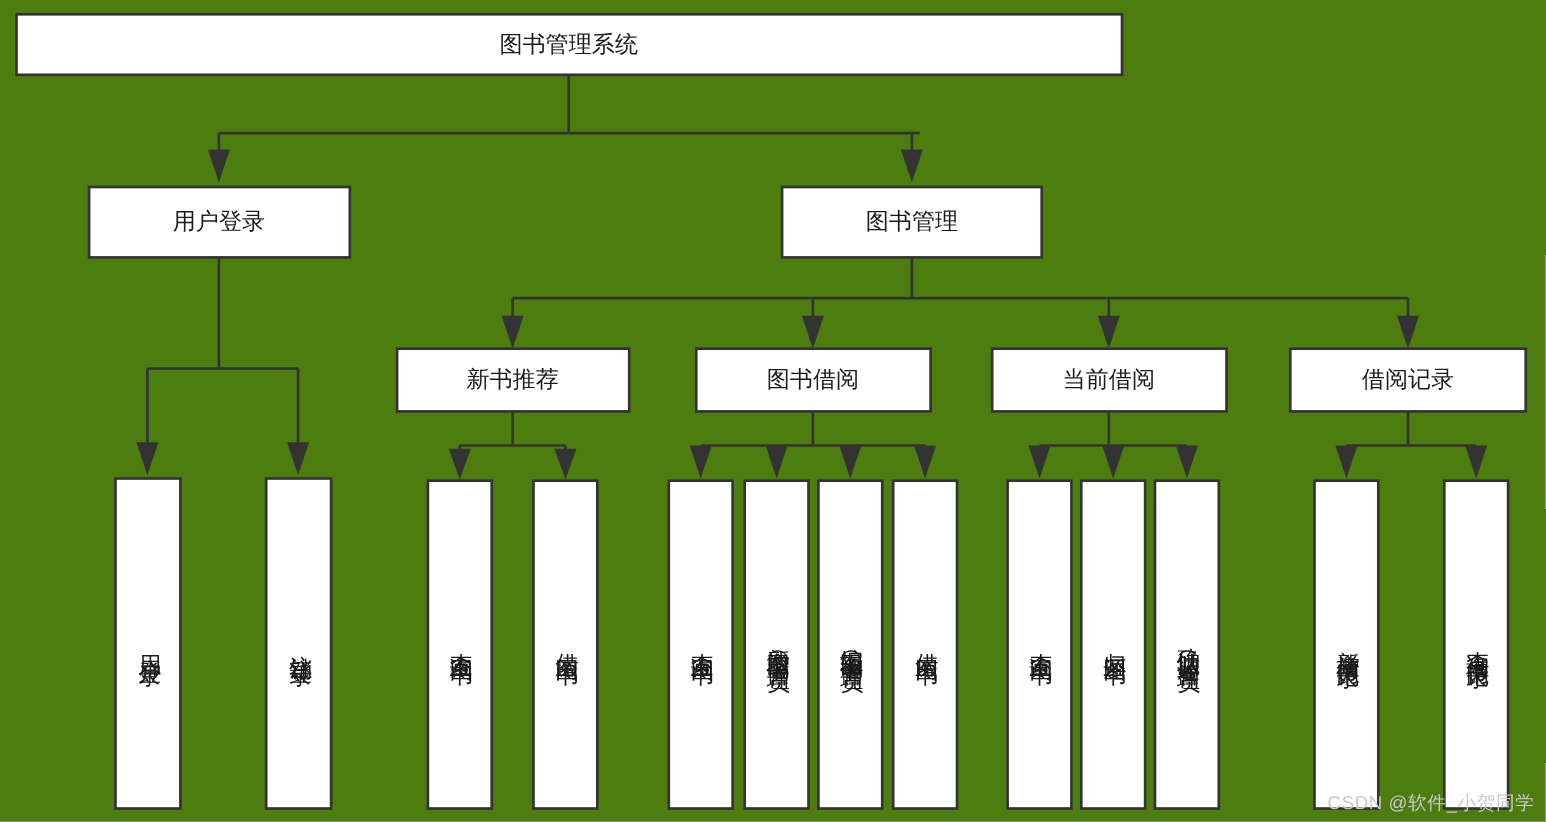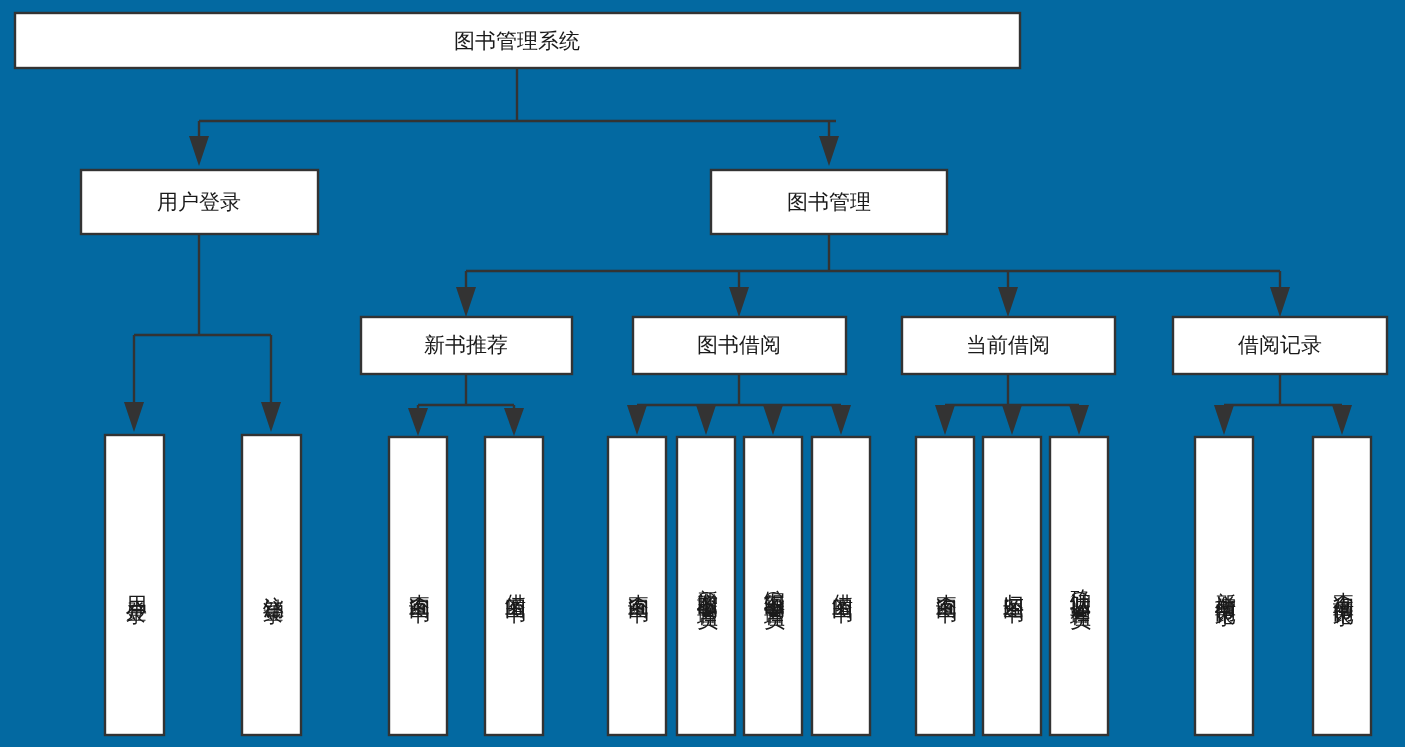--- a/index.html
+++ b/index.html
@@ -11,21 +11,21 @@
   body {
     width: 1405px;
     height: 747px;
     font-family: "Liberation Sans", "DejaVu Sans", sans-serif;
     overflow: hidden;
   }
   #diagram-root {
     position: relative;
     width: 1405px;
     height: 747px;
-    background: #0369a1;
+    background: #4d7c0f;
   }
   svg.diagram-canvas {
     position: absolute;
     left: 0;
     top: 0;
     width: 1405px;
     height: 747px;
     display: block;
   }
   .node-box {
@@ -226,14 +226,15 @@
       <rect class="node-box" x="1195" y="437" width="58" height="298"></rect>
       <text class="node-label-vertical" x="1224" y="584">新增借阅记录</text>
     </g>
     <g>
       <rect class="node-box" x="1313" y="437" width="58" height="298"></rect>
       <text class="node-label-vertical" x="1342" y="584">查询借阅记录</text>
     </g>
 
   </svg>
 
+  <div class="watermark-text">CSDN @软件_小贺同学</div>
 
 </div>
 
 </body></html>

